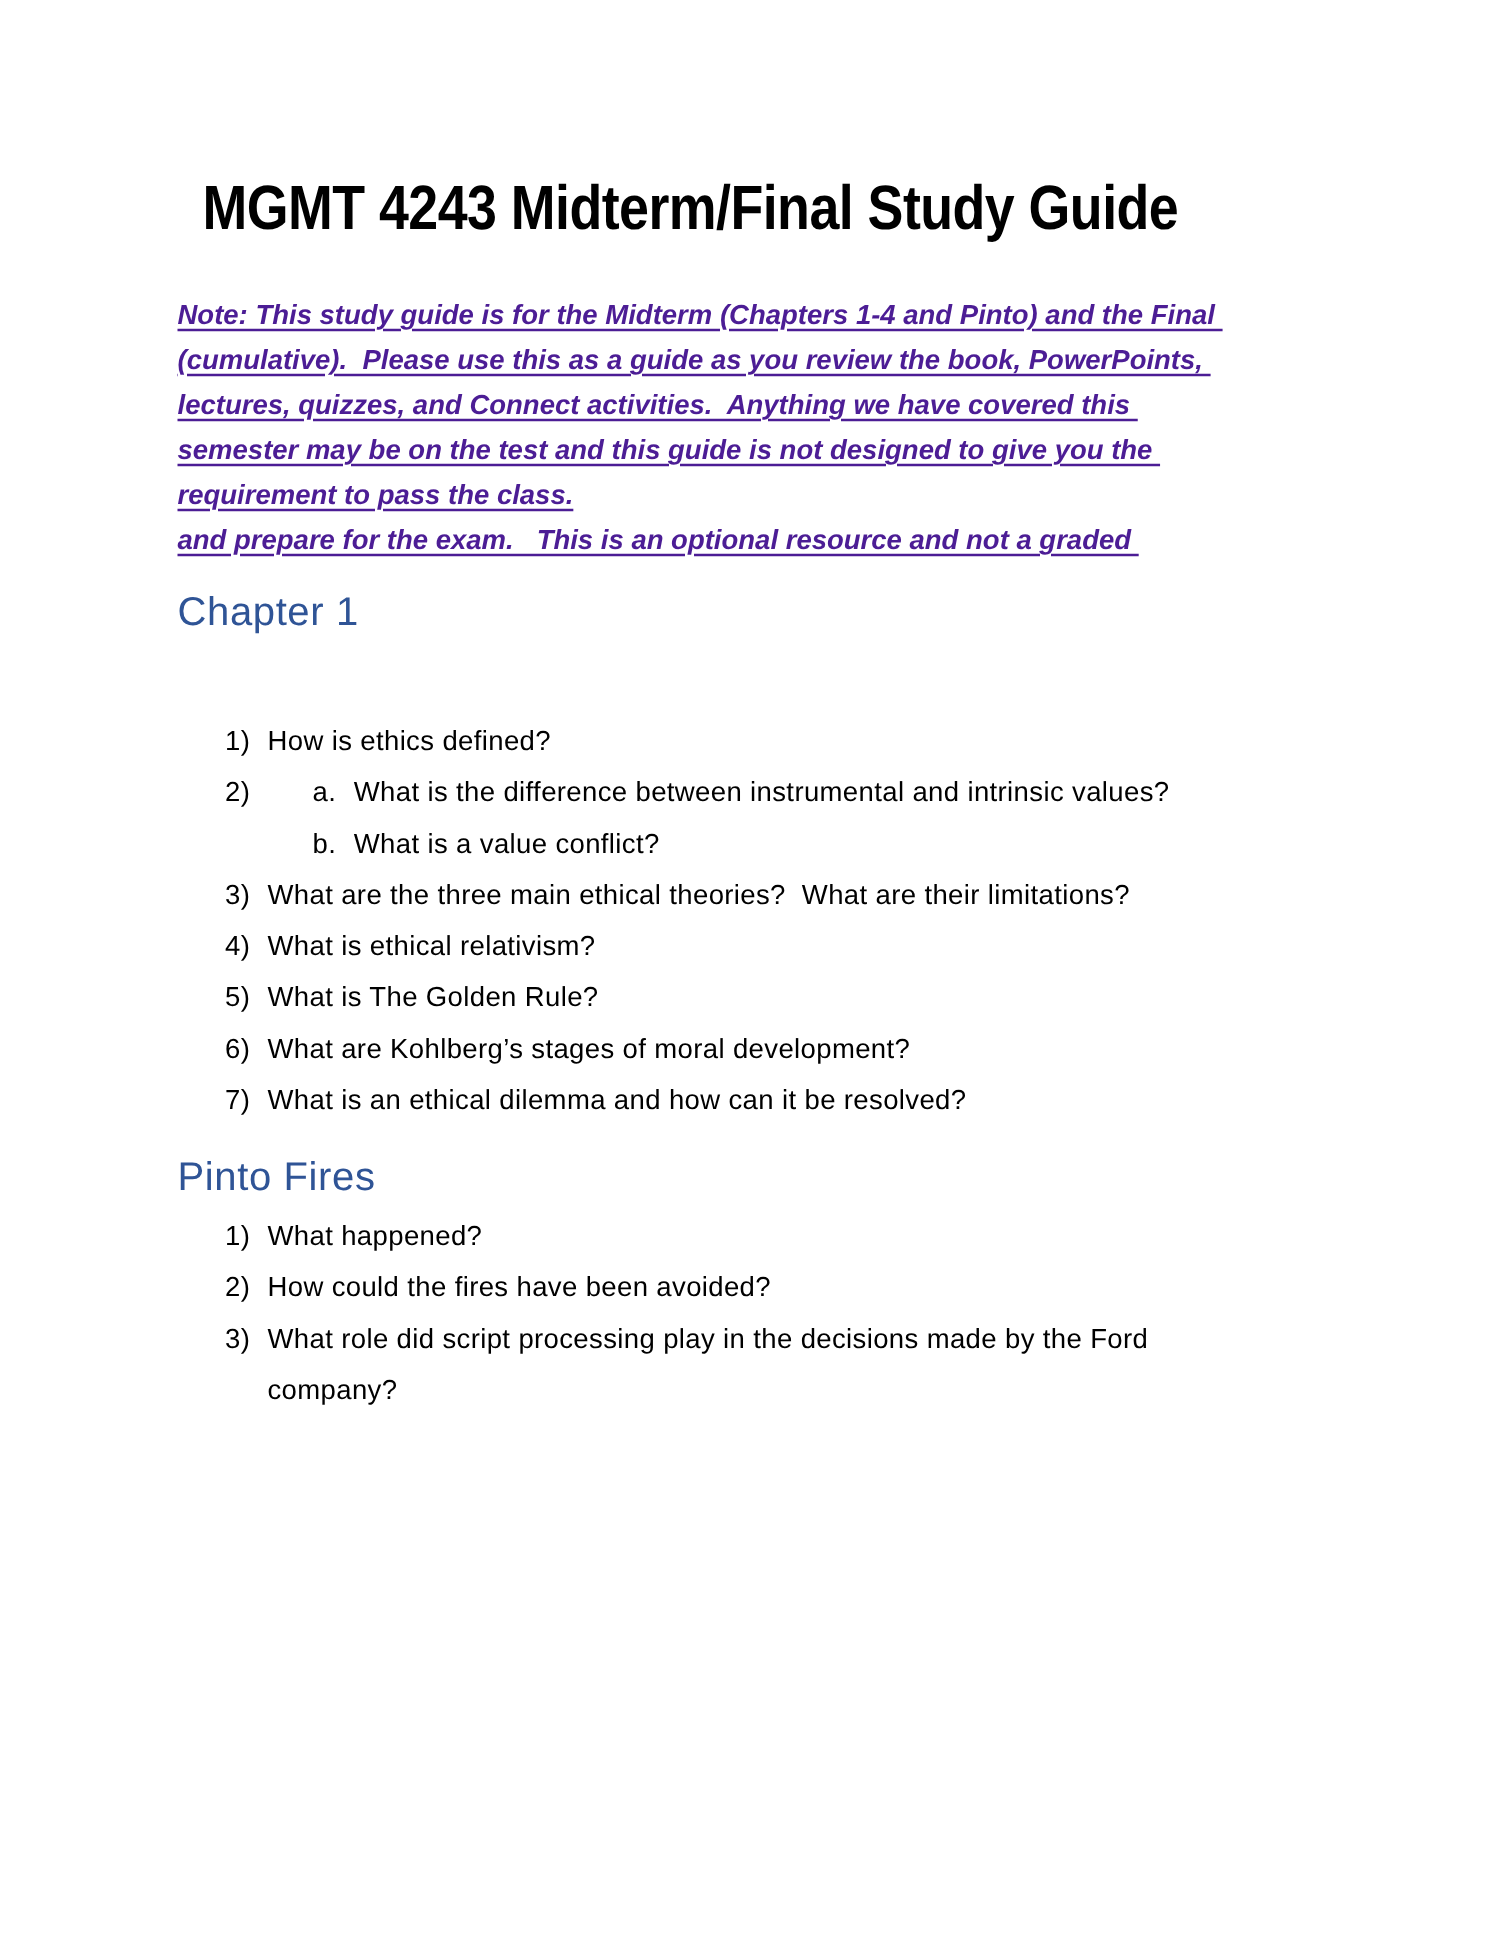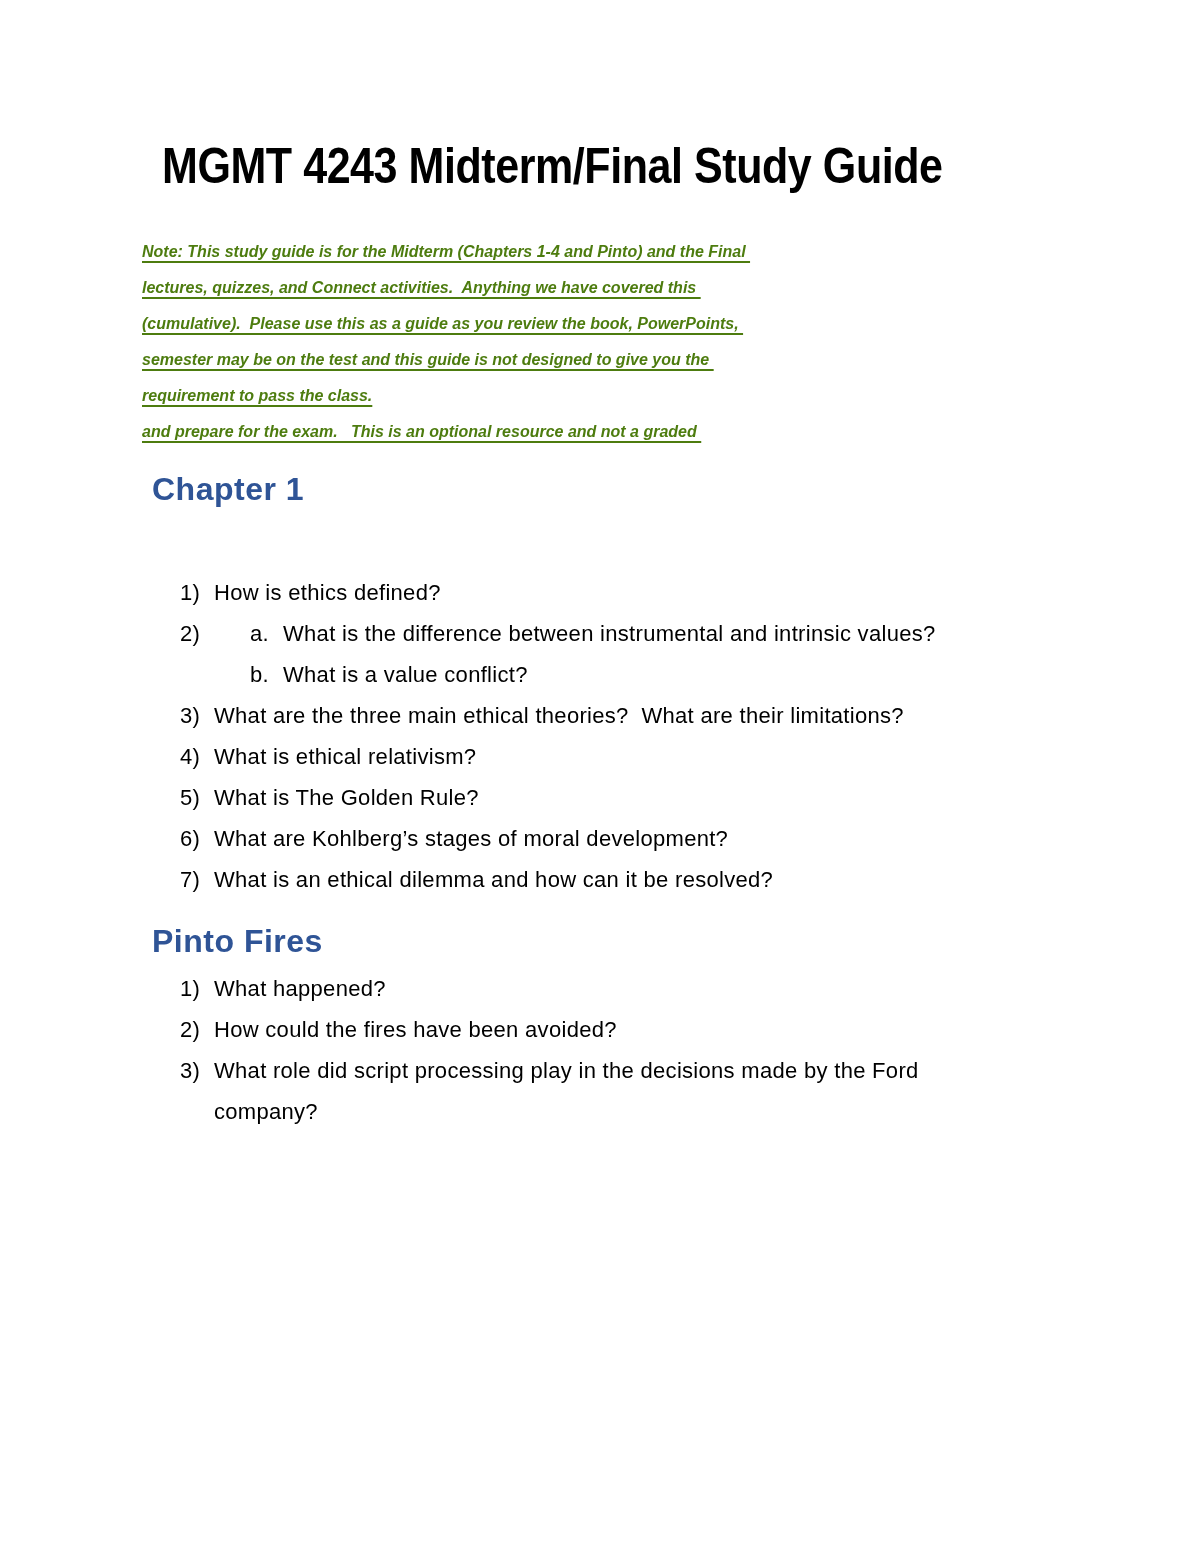--- a/index.html
+++ b/index.html
@@ -35,37 +35,36 @@
 
   .note {
     margin-top: 40px;
   }
 
   .note-line {
     display: block;
     font-family: "Liberation Sans", sans-serif;
     font-weight: 700;
     font-style: italic;
-    font-size: 16px;
+    font-size: 22px;
     line-height: 36px;
-    color: #4d7c0f;
+    color: #4c1d95;
     white-space: pre;
     text-decoration: underline;
     text-decoration-thickness: 2px;
     text-underline-offset: 4px;
   }
 
   .section-heading {
     font-family: "Liberation Sans", sans-serif;
-    font-weight: 700;
+    font-weight: 400;
     font-size: 32px;
     line-height: 38px;
     color: #2F5496;
     letter-spacing: 0.5px;
-    margin-left: 10px;
   }
 
   .heading-chapter { margin-top: 20px; }
   .heading-pinto   { margin-top: 22px; }
 
   .qlist { width: 852px; }
   .qlist-first { margin-top: 64px; }
   .qlist-pinto { margin-top: 8px; }
 
   .item {
@@ -91,22 +90,22 @@
 </style>
 </head>
 <body>
 
 <div class="doc">
 
   <h1 class="doc-title">MGMT 4243 Midterm/Final Study Guide</h1>
 
   <div class="note">
     <span class="note-line">Note: This study guide is for the Midterm (Chapters 1-4 and Pinto) and the Final </span>
+    <span class="note-line">(cumulative).  Please use this as a guide as you review the book, PowerPoints, </span>
     <span class="note-line">lectures, quizzes, and Connect activities.  Anything we have covered this </span>
-    <span class="note-line">(cumulative).  Please use this as a guide as you review the book, PowerPoints, </span>
     <span class="note-line">semester may be on the test and this guide is not designed to give you the </span>
     <span class="note-line">requirement to pass the class.</span>
     <span class="note-line">and prepare for the exam.   This is an optional resource and not a graded </span>
   </div>
 
   <h2 class="section-heading heading-chapter">Chapter 1</h2>
 
   <div class="qlist qlist-first">
 
     <div class="item">

